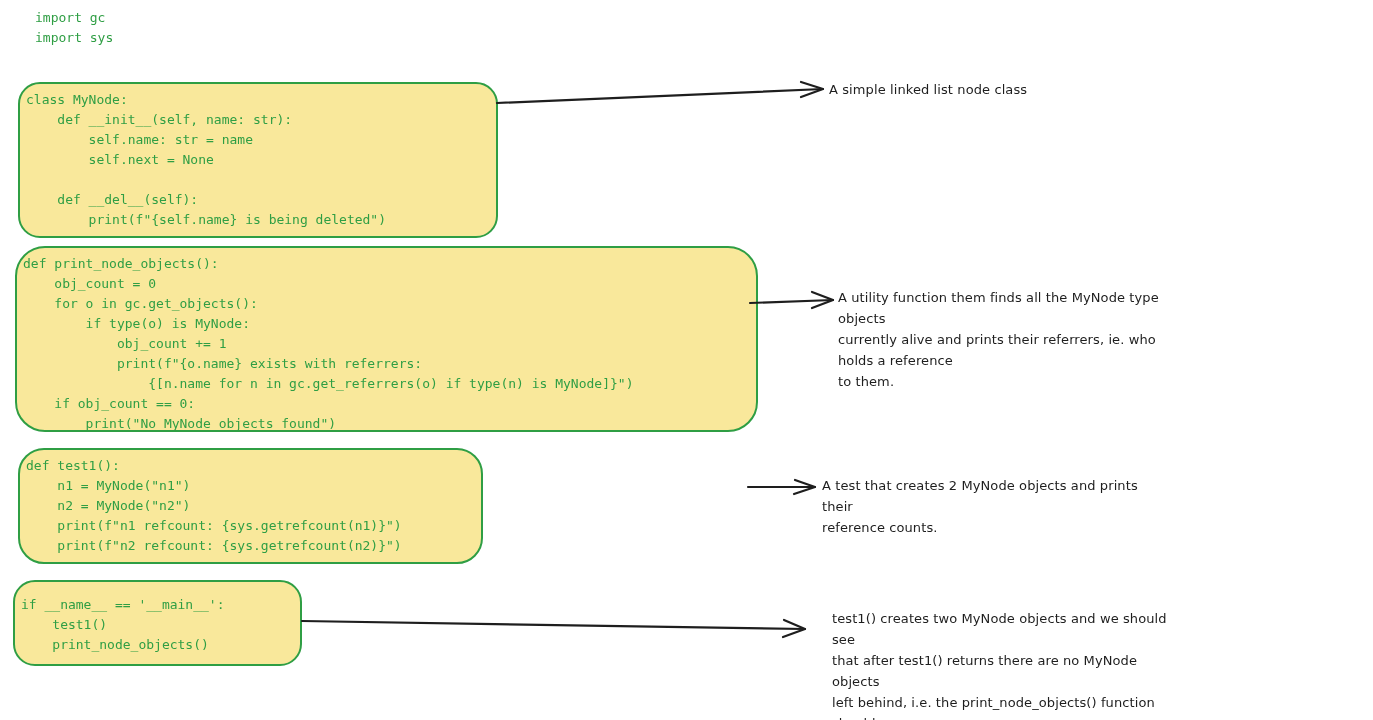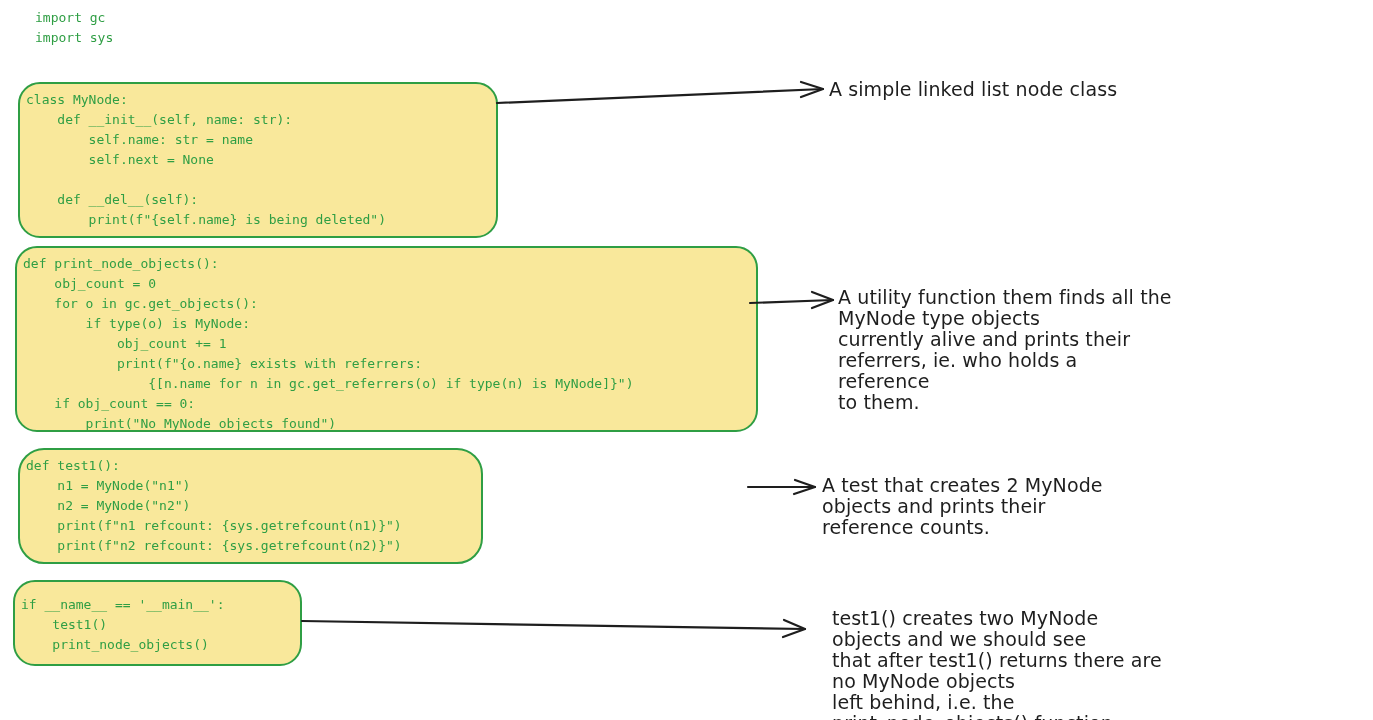--- a/index.html
+++ b/index.html
@@ -23,38 +23,38 @@
   }
   .codebox{
     position:absolute;
     background:var(--box-yellow,#f9e89b);
     border:2.5px solid var(--stroke-green,#2f9e44);
     border-radius:22px;
     box-sizing:border-box;
   }
   .codebox pre.code{padding:6px 6px;}
   .b1{left:18px;top:82px;width:480px;height:156px;}
-  .b2{left:15px;top:246px;width:743px;height:186px;}
+  .b2{left:15px;top:246px;width:743px;height:186px;border-radius:30px;}
   .b3{left:18px;top:448px;width:465px;height:116px;border-radius:26px;}
   .b4{left:13px;top:580px;width:289px;height:86px;}
   .b4 pre.code{padding-top:13px;}
   .arrows{
     position:absolute;left:0;top:0;width:1373px;height:720px;
     pointer-events:none;
   }
   .arrows path{
     stroke:var(--ink,#1e1e1e);
     stroke-width:2.2;
     fill:none;
     stroke-linecap:round;
     stroke-linejoin:round;
   }
   .note{
     position:absolute;
-    font-size:19px;
+    font-size:13px;
     line-height:21px;
     letter-spacing:0.1px;
     color:var(--ink,#1e1e1e);
     white-space:pre-line;
   }
   .n1{left:829px;top:79px;}
   .n2{left:838px;top:287px;}
   .n3{left:822px;top:475px;}
   .n4{left:815px;top:608px;margin-left:17px;}
 </style>

